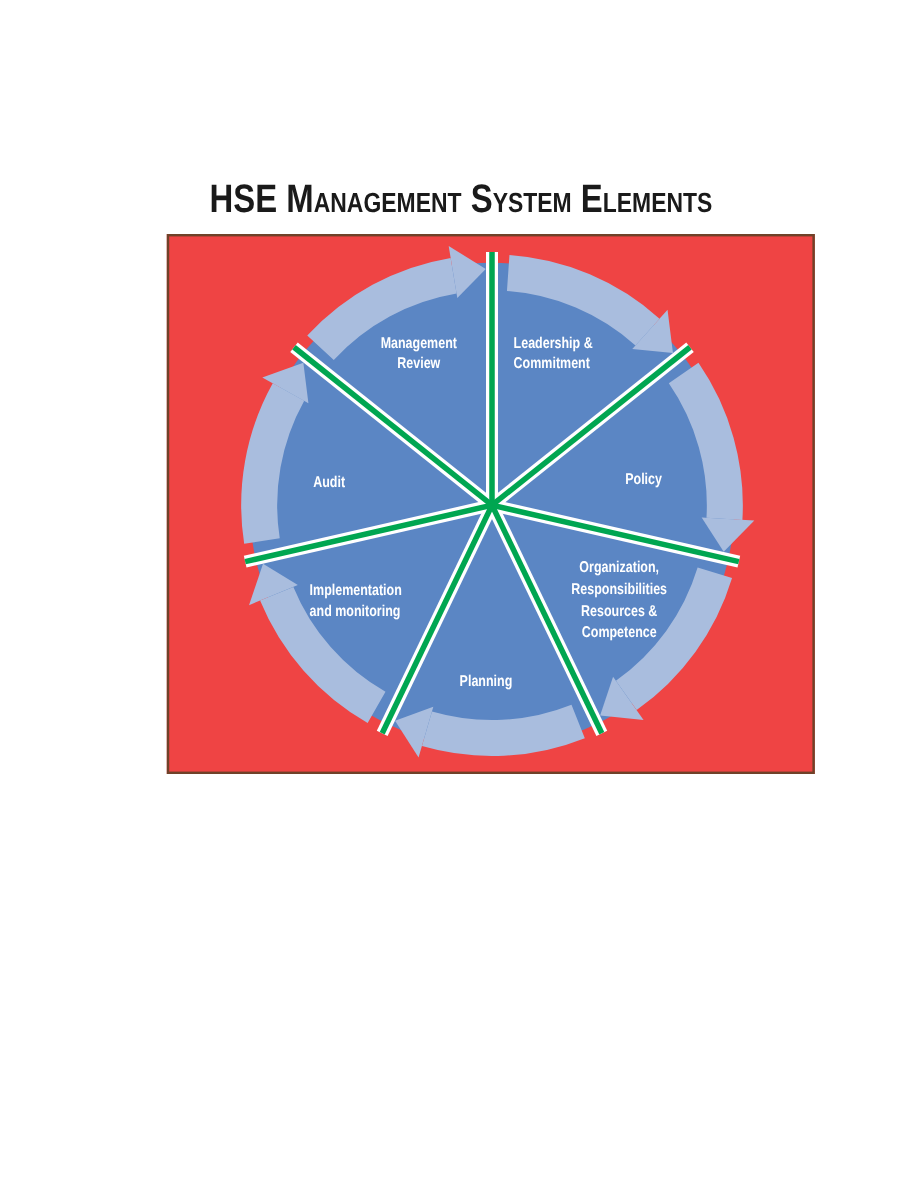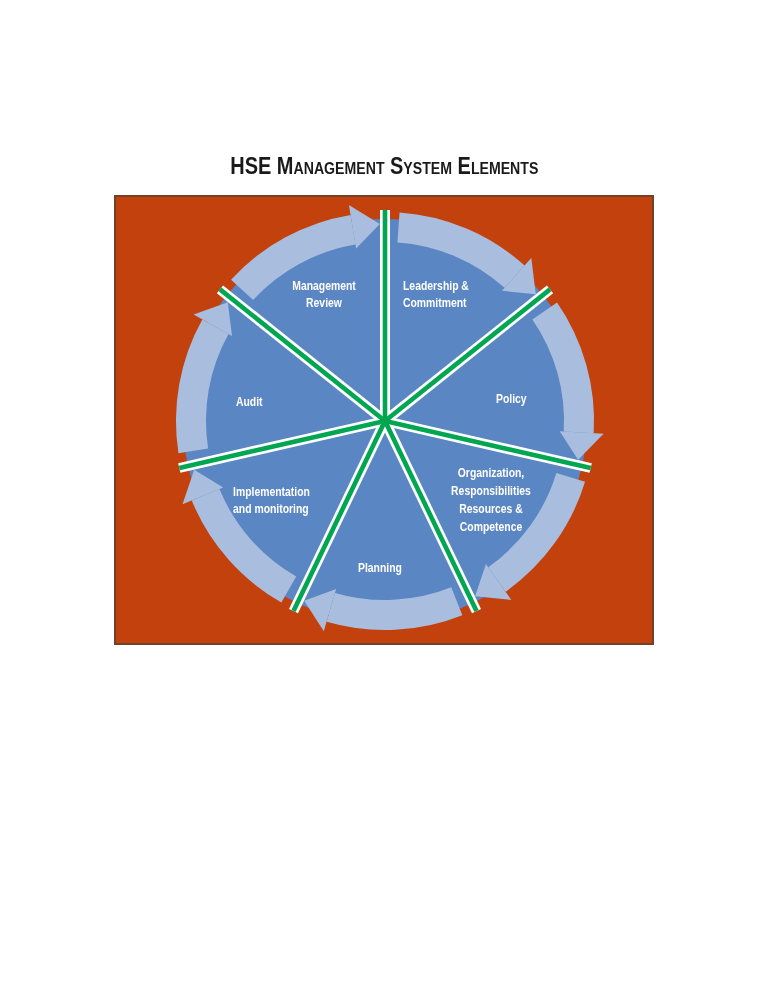--- a/index.html
+++ b/index.html
@@ -8,21 +8,21 @@
     background:#ffffff;
     position:relative;
     font-family:"Liberation Sans", sans-serif;
     overflow:hidden;
   }
   .title {
     position:absolute; left:0; top:151px; width:768px;
     text-align:center;
     font-weight:bold;
     font-variant:small-caps;
-    font-size:24px; line-height:30px;
+    font-size:33px; line-height:30px;
     color:#1a1a1a;
     white-space:nowrap;
   }
   .title .title-text { display:inline-block; transform-origin:center center; }
   .panel {
     position:absolute; left:114px; top:195px;
     width:536px; height:446px;
     background:#00ab4e;
     border:2px solid #6f4229;
     overflow:hidden;
@@ -46,21 +46,21 @@
   .pos-implementation    { left:117px; top:286px; }
   .pos-planning          { left:242px; top:362px; }
 </style>
 </head>
 <body>
 
 <div class="title" style="color: rgb(26, 26, 26);">
   <span class="title-text" style="transform: scaleX(0.831);">HSE Management System Elements</span>
 </div>
 
-<div class="panel" style="background: #c2410c; border-color: rgb(111, 66, 41);">
+<div class="panel" style="background: #ef4444; border-color: rgb(111, 66, 41); margin-left: 25px;">
   <svg id="wheel" width="536" height="446" viewBox="0 0 536 446">
       <circle cx="269" cy="224" r="202" fill="#5b86c4"></circle>
       <path d="M 282.5 30.5 A 194 194 0 0 1 398.6 79.7" fill="none" stroke="#a9bdde" stroke-width="30"></path>
       <polygon points="385.9,93.8 415.3,61.1 419.8,97.2" fill="#a9bdde"></polygon>
       <path d="M 428.7 113.9 A 194 194 0 0 1 462.7 235.4" fill="none" stroke="#a9bdde" stroke-width="30"></path>
       <polygon points="443.7,234.2 487.6,236.8 462.1,262.8" fill="#a9bdde"></polygon>
       <path d="M 454.7 280.3 A 194 194 0 0 1 380.9 382.5" fill="none" stroke="#a9bdde" stroke-width="30"></path>
       <polygon points="369.9,367 395.3,402.9 359.1,399.2" fill="#a9bdde"></polygon>
       <path d="M 340.8 404.2 A 194 194 0 0 1 214.8 410.3" fill="none" stroke="#a9bdde" stroke-width="30"></path>
       <polygon points="220.1,392 207.8,434.3 188.2,403.7" fill="#a9bdde"></polygon>

